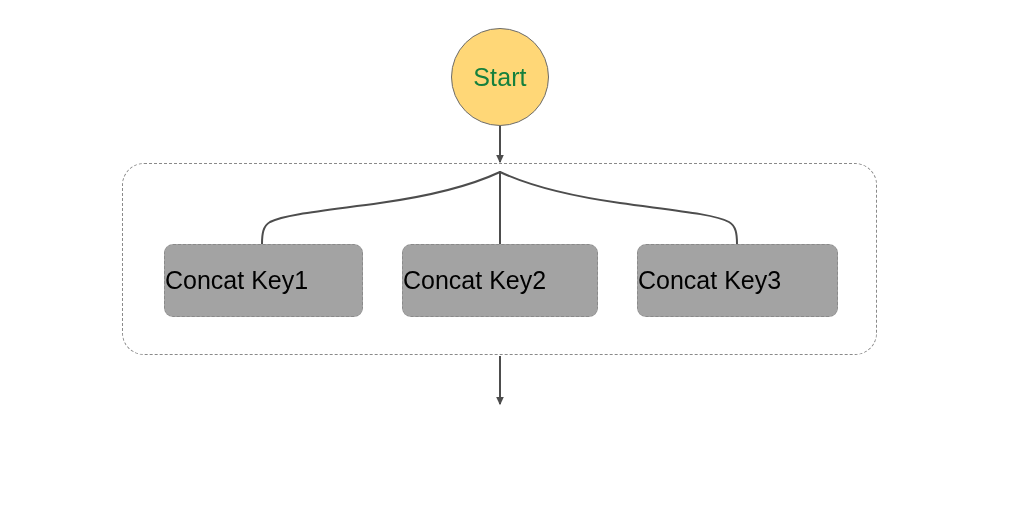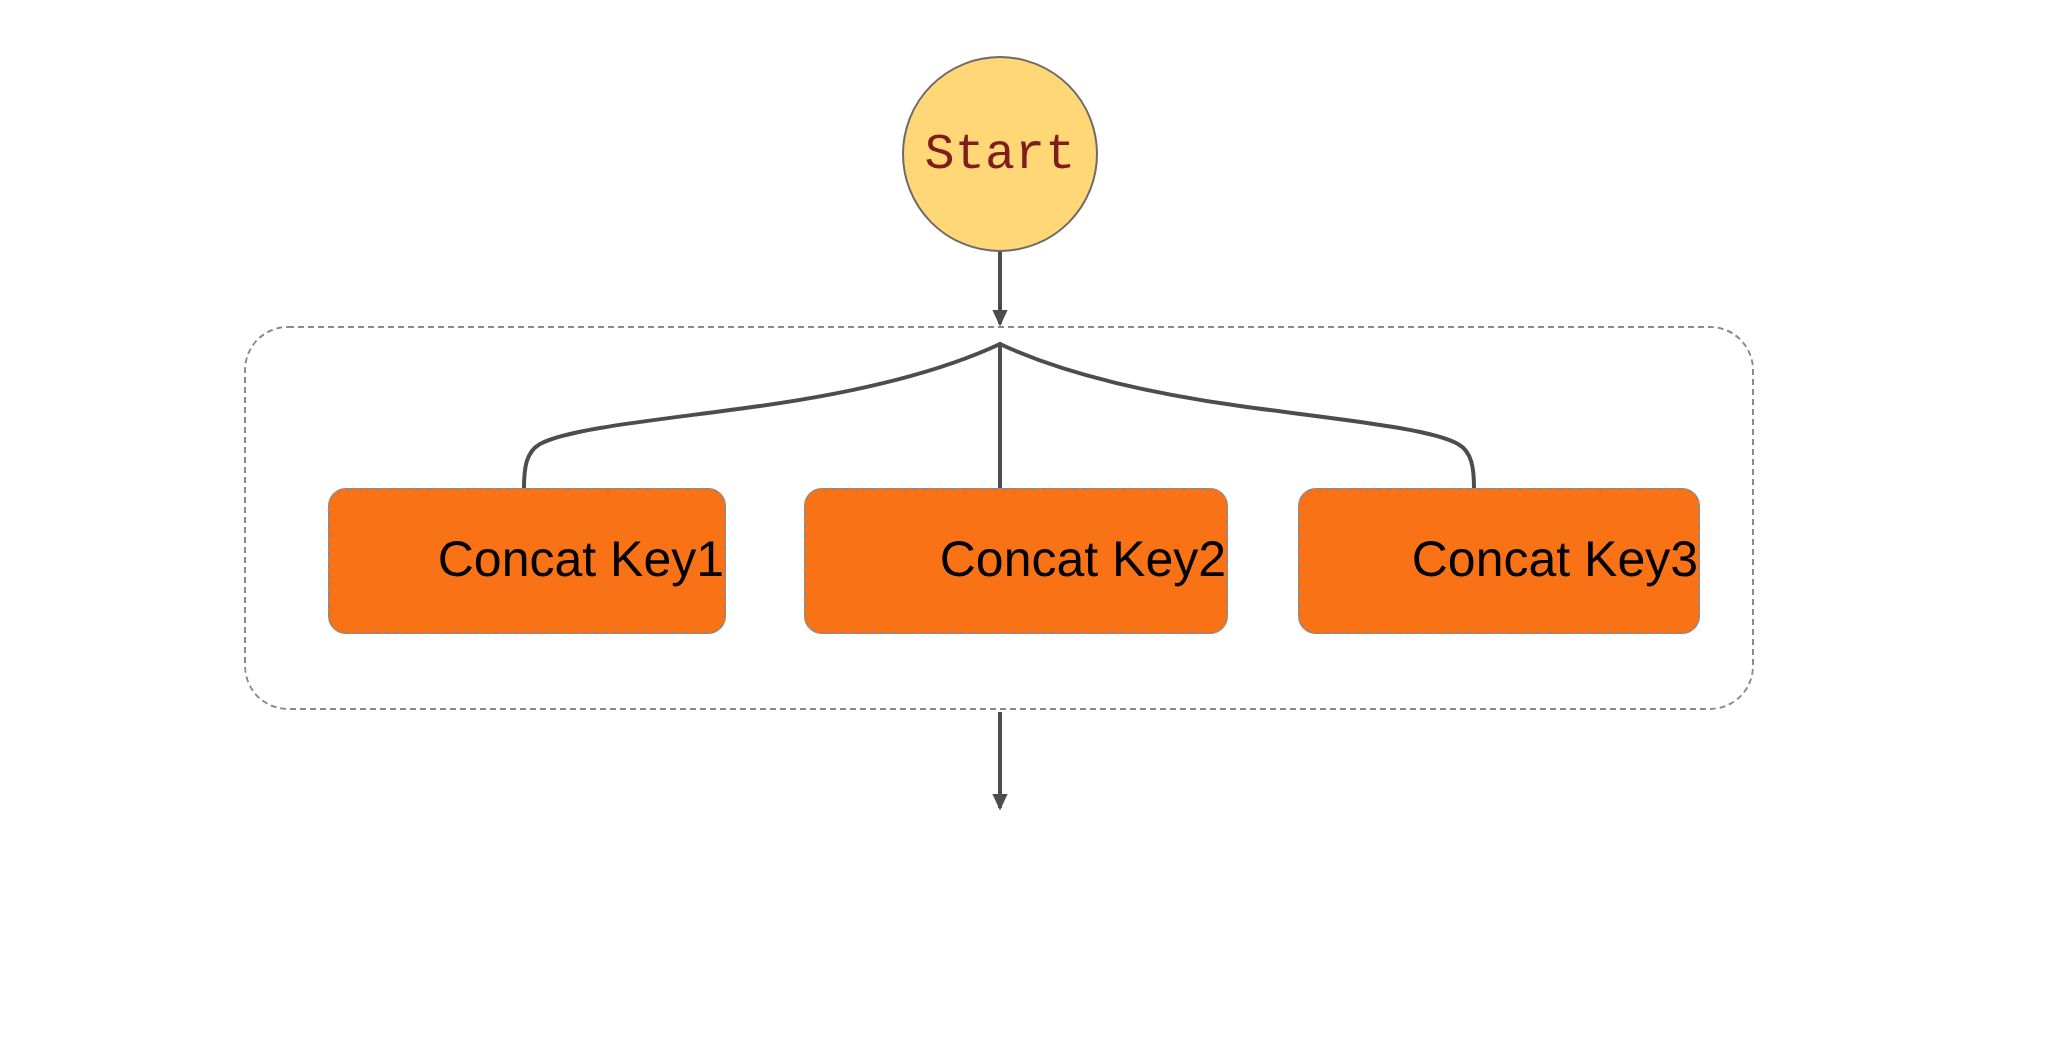--- a/index.html
+++ b/index.html
@@ -30,24 +30,23 @@
     background: #FFD777;
     border: 1.2px solid #6b6b6b;
     box-sizing: border-box;
     display: flex;
     align-items: center;
     justify-content: center;
     z-index: 3;
   }
   .term-node .node-label {
     font-size: 25px;
-    color: #7f1d1d;
+    color: #15803d;
     line-height: 1;
     letter-spacing: 0.1px;
-    font-family: Liberation Mono, monospace;
   }
   #node-start {
     left: 451px;
     top: 28px;
     width: 98px;
     height: 98px;
   }
   #node-end {
     left: 461px;
     top: 405px;
@@ -69,35 +68,35 @@
     z-index: 1;
   }
 
   
   .proc-node {
     position: absolute;
     height: 73px;
     border: 1.6px dashed #8a8a8a;
     border-radius: 9px;
     box-sizing: border-box;
-    background: #f97316;
+    background: #a3a3a3;
     display: flex;
     align-items: center;
-    justify-content: flex-end;
+    justify-content: flex-start;
     z-index: 3;
   }
   .proc-node .node-label {
     font-size: 25px;
     color: #000000;
     line-height: 1;
     white-space: nowrap;
   }
   #node-key1 { left: 164px; top: 244px; width: 199px; }
-  #node-key2 { left: 402px; top: 244px; width: 212px; }
-  #node-key3 { left: 637px; top: 244px; width: 201px; margin-left: 12px; }
+  #node-key2 { left: 402px; top: 244px; width: 196px; }
+  #node-key3 { left: 637px; top: 244px; width: 201px; }
 </style>
 </head>
 <body>
 
 <div id="canvas">
 
   <svg id="edges" viewBox="0 0 1036 530" xmlns="http://www.w3.org/2000/svg">
     <defs>
       <marker id="arrowhead" markerWidth="9" markerHeight="9" refX="7.2" refY="4.5" orient="auto" markerUnits="userSpaceOnUse">
         <path d="M0,0.6 L8.4,4.5 L0,8.4 z" fill="#4d4d4d"></path>

